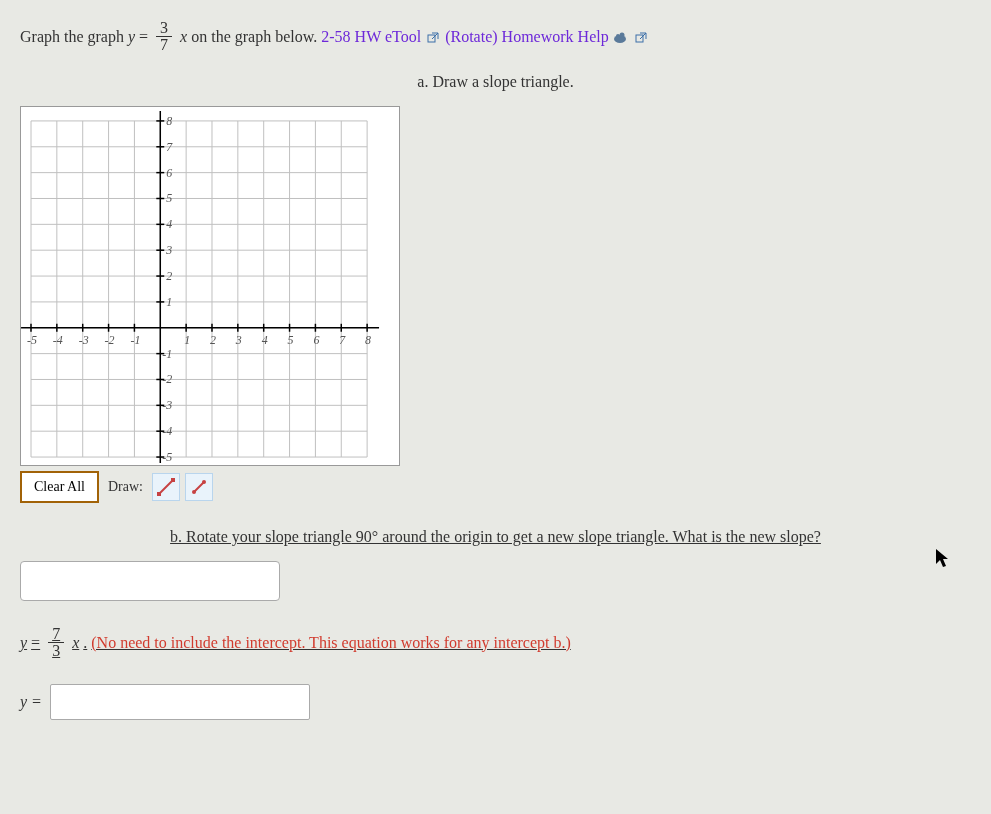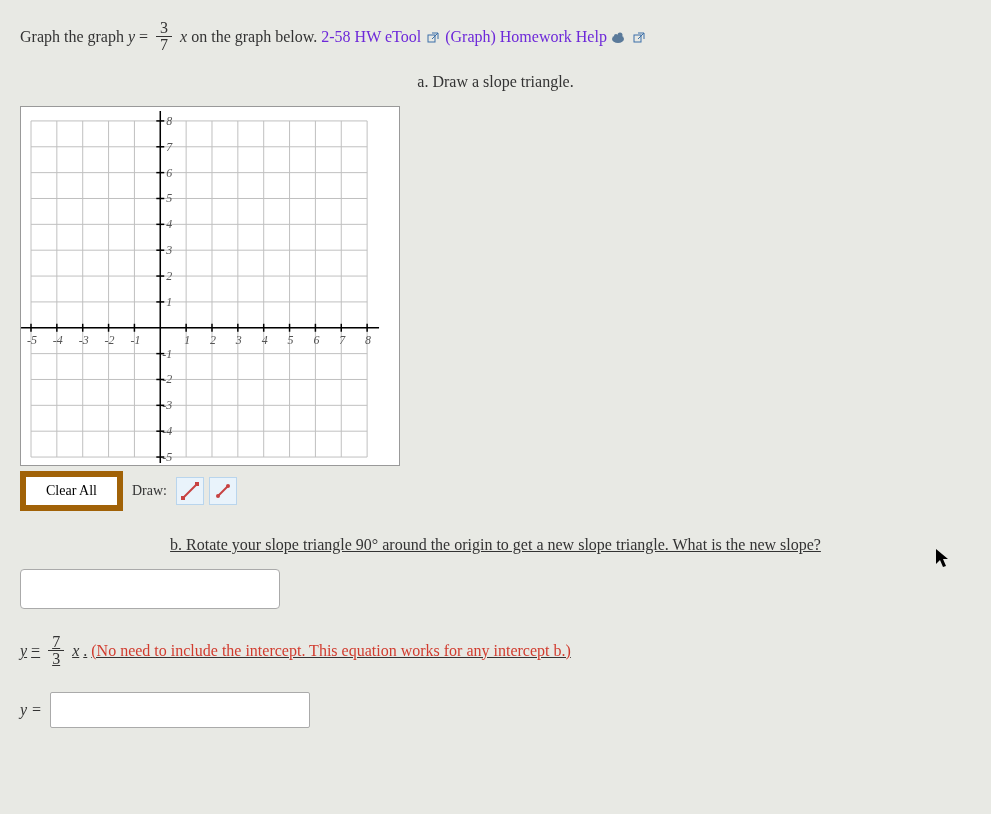--- a/index.html
+++ b/index.html
@@ -64,22 +64,22 @@
       height: 100%;
     }
     .toolbar {
       display: flex;
       align-items: center;
       gap: 5px;
       margin-bottom: 25px;
     }
     .btn {
       background: #fff;
-      border: 6px solid #a16207;
-      padding: 6px 20px;
+      border: 2px solid #a16207;
+      padding: 6px 12px;
       font-family: inherit;
       font-size: 14px;
       cursor: pointer;
     }
     .draw-label {
       font-size: 14px;
       padding: 6px 4px;
     }
     .tool-btn {
       width: 28px;
@@ -142,21 +142,21 @@
   </span>
   <span class="italic-var">x</span>
   <span> on the graph below. </span>
   <span class="link">2-58 HW eTool</span>
   <span>
     <svg class="ext-icon" viewBox="0 0 12 12">
         <rect x="1" y="3" width="7" height="7" fill="none" stroke="#3b6fa8" stroke-width="1"></rect>
         <path d="M5 1 L11 1 L11 7 M11 1 L5 7" fill="none" stroke="#3b6fa8" stroke-width="1"></path>
       </svg>
   </span>
-  <span class="link"> (Graph) </span>
+  <span class="link"> (Rotate) </span>
   <span class="link">Homework Help</span>
   <span>
     <svg class="helper-icon" viewBox="0 0 16 14">
         <ellipse cx="7" cy="8" rx="6" ry="4" fill="#5a7a9a"></ellipse>
         <circle cx="5" cy="5" r="2" fill="#5a7a9a"></circle>
         <circle cx="9" cy="4" r="2.5" fill="#5a7a9a"></circle>
       </svg>
   </span>
   <span>
     <svg class="ext-icon" viewBox="0 0 12 12">

